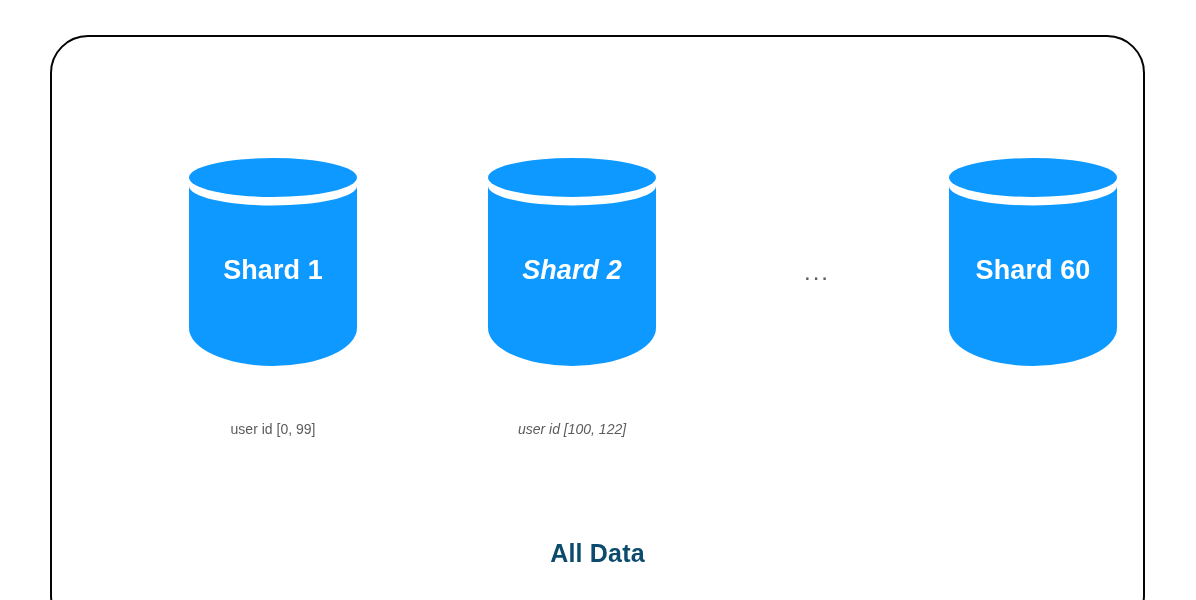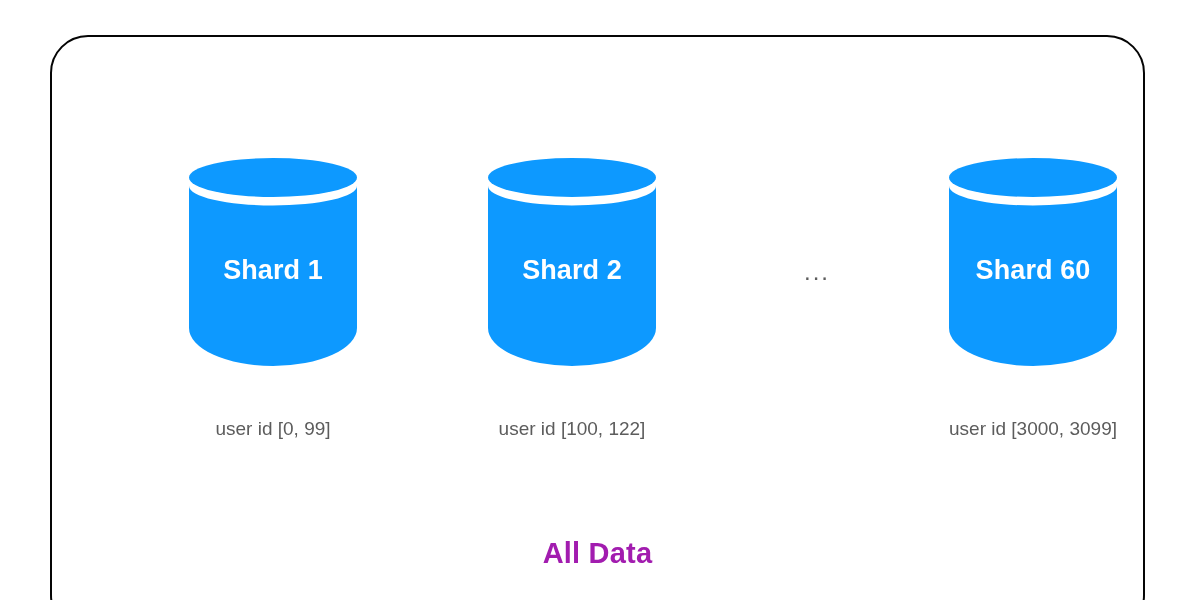--- a/index.html
+++ b/index.html
@@ -34,23 +34,23 @@
     border-radius: 38px;
     background: #ffffff;
   }
 
   .all-data-label {
     position: absolute;
     left: 0;
     right: 0;
     top: 498px;
     text-align: center;
-    font-size: 29px;
+    font-size: 25px;
     font-weight: bold;
-    color: #a21caf;
+    color: #0c4a6e;
     letter-spacing: 0.2px;
     line-height: 36px;
   }
 
   
   .shard {
     position: absolute;
     width: 168px;
     height: 212px;
   }
@@ -82,30 +82,30 @@
     letter-spacing: 0.1px;
     white-space: nowrap;
   }
 
   .shard-caption {
     position: absolute;
     left: -62px;
     width: 292px;
     top: 258px;
     text-align: center;
-    font-size: 19px;
+    font-size: 14px;
     font-weight: normal;
     color: #5c5c5c;
     line-height: 26px;
     white-space: nowrap;
   }
 
   
   .shard-1  { left: 137px; top: 121px; }
-  .shard-2  { left: 436px; top: 121px; }
+  .shard-2  { left: 436px; top: 121px; font-style: italic; }
   .shard-30 { left: 897px; top: 121px; }
 
   
   .ellipsis {
     position: absolute;
     left: 700px;
     top: 220px;
     width: 130px;
     text-align: center;
     font-size: 24px;
@@ -146,20 +146,19 @@
     <div class="ellipsis">...</div>
 
     <div class="shard shard-30">
       <div class="cyl">
         <svg viewBox="0 0 168 212" xmlns="http://www.w3.org/2000/svg" aria-hidden="true">
           <ellipse cx="84" cy="19.5" rx="84" ry="19.5" fill="#0d99ff"></ellipse>
           <path d="M0 28 L0 170 A84 38 0 0 0 168 170 L168 28 A84 19.5 0 0 1 0 28 Z" fill="#0d99ff"></path>
         </svg>
       </div>
       <div class="shard-label">Shard 60</div>
-      <div class="shard-caption">user id [3000, 3099]</div>
     </div>
 
     <div class="all-data-label">All Data</div>
 
   </div>
 
 </div>
 
 </body></html>

